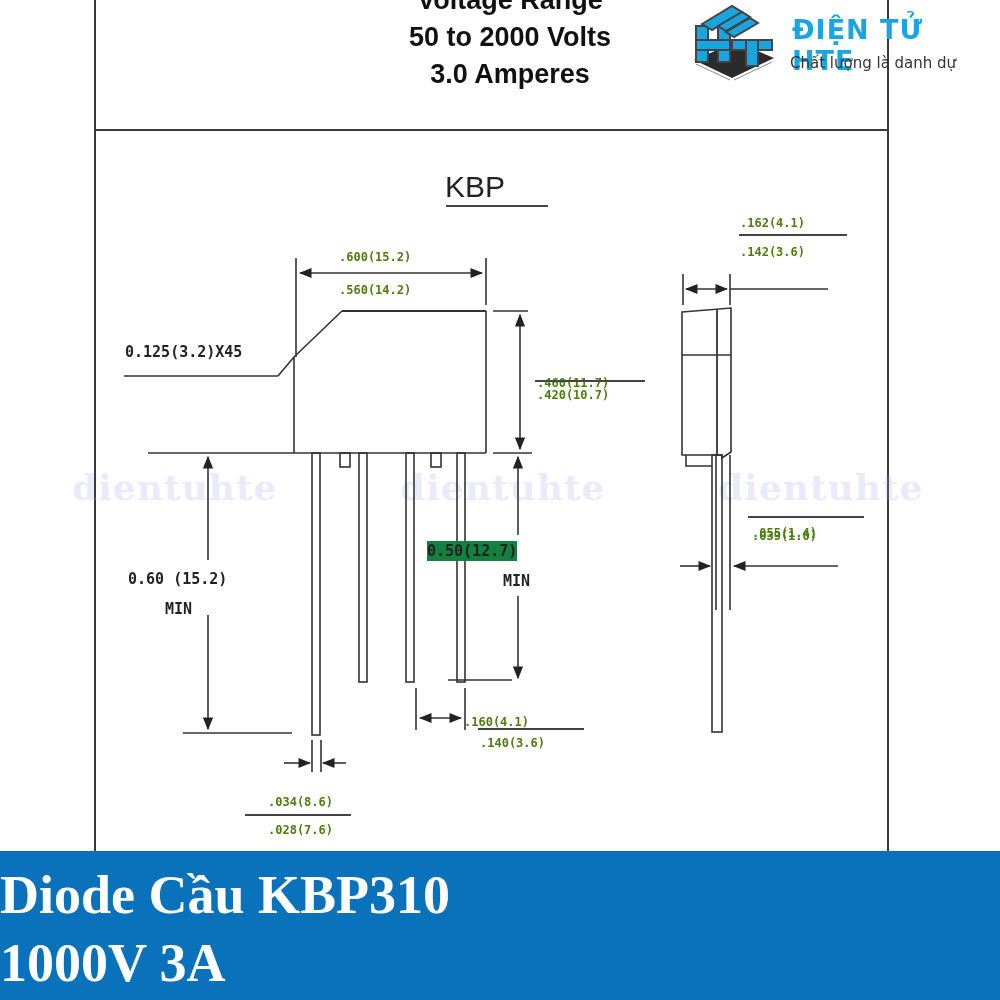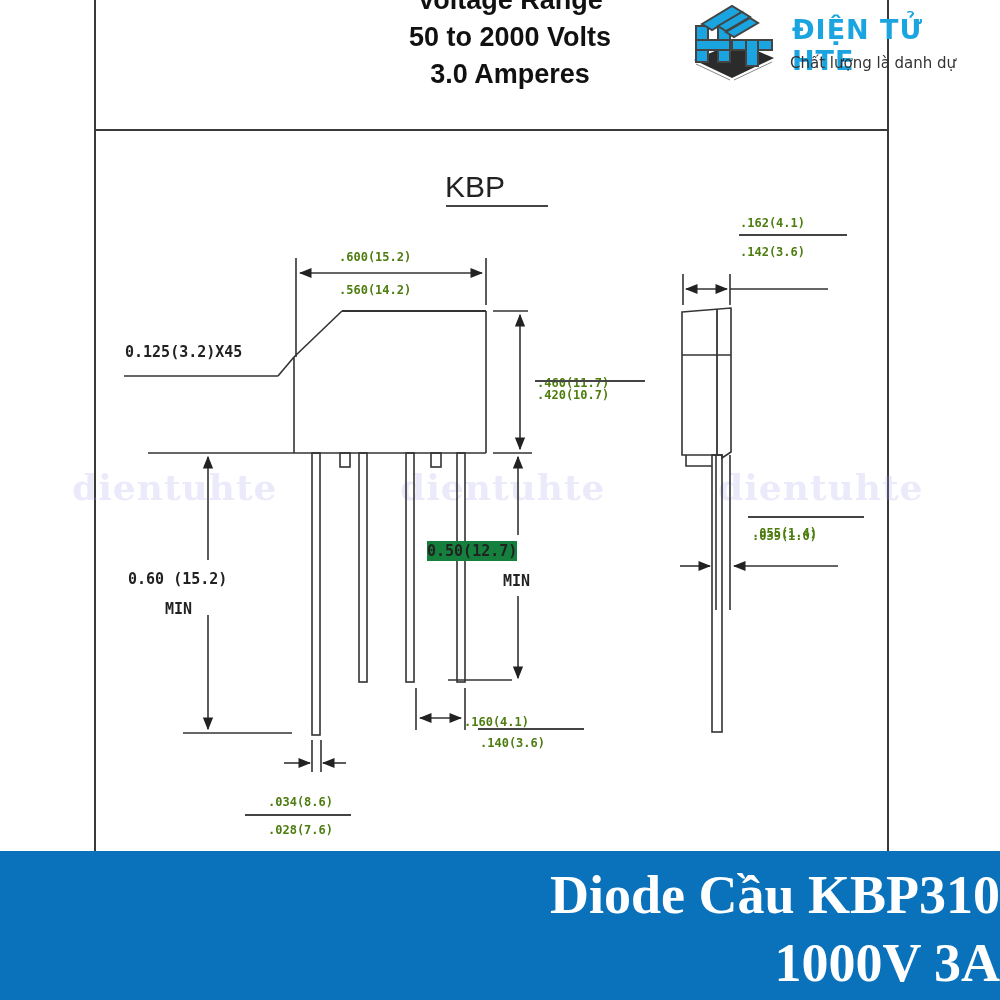--- a/index.html
+++ b/index.html
@@ -10,21 +10,21 @@
   .logo { position: absolute; left: 682px; top: 4px; width: 310px; height: 78px; }
   .logo-title { position: absolute; left: 110px; top: 10px; font-family: "DejaVu Sans", sans-serif; font-weight: bold; font-size: 27px; color: #1aa4e0; letter-spacing: 1px; }
   .logo-sub { position: absolute; left: 108px; top: 50px; font-family: "DejaVu Sans", sans-serif; font-size: 15px; color: #333; }
   .pkg-title { position: absolute; left: 445px; top: 170px; font-family: "Liberation Sans", sans-serif; font-size: 30px; color: #222; }
   .pkg-underline { position: absolute; left: 446px; top: 205px; width: 102px; height: 2px; background: #444; }
   .dim { position: absolute; font-family: "DejaVu Sans Mono", monospace; font-size: 12px; color: #4d7c0f; white-space: nowrap; line-height: 18px; font-weight: bold; }
   .dim-bold { position: absolute; font-family: "DejaVu Sans Mono", monospace; font-weight: bold; font-size: 15px; color: #222; white-space: nowrap; line-height: 20px; }
   .fracline { position: absolute; height: 2px; background: #444; }
   .watermark { position: absolute; font-family: "DejaVu Serif", serif; font-weight: bold; font-size: 36px; color: rgba(160,160,230,0.22); letter-spacing: 1px; }
   .banner { position: absolute; left: 0; top: 851px; width: 1000px; height: 149px; background: #0a72bb; }
-  .banner-line { position: absolute; left: 0; width: 1000px; text-align: right; font-family: "Liberation Serif", serif; font-weight: bold; color: #ffffff; font-size: 54px; line-height: 60px; }
+  .banner-line { position: absolute; left: 0; width: 1000px; text-align: left; font-family: "Liberation Serif", serif; font-weight: bold; color: #ffffff; font-size: 54px; line-height: 60px; }
   svg.drawing { position: absolute; left: 0; top: 0; }
 </style>
 </head>
 <body>
 
 <div class="frame-v" style="left:94px; top:0; height:851px;"></div>
 <div class="frame-v" style="left:887px; top:0; height:851px;"></div>
 <div class="frame-h" style="left:94px; top:129px; width:795px;"></div>
 
 <div class="spec" style="top:-18px;">

